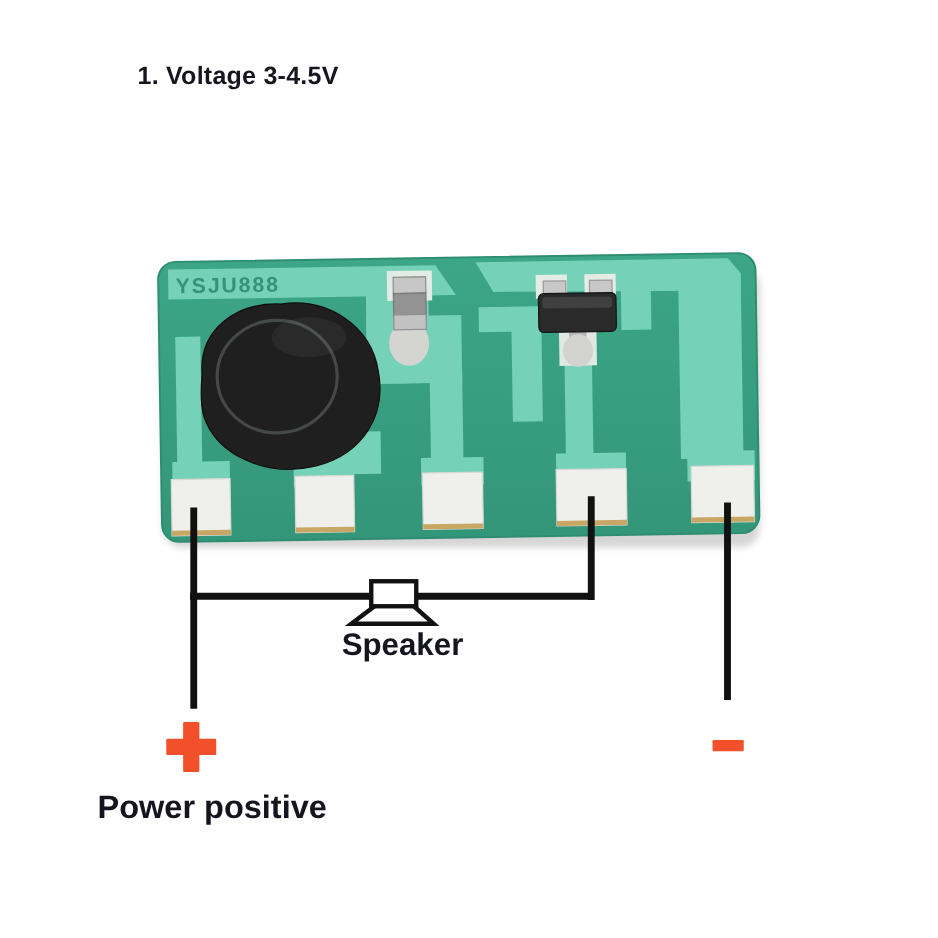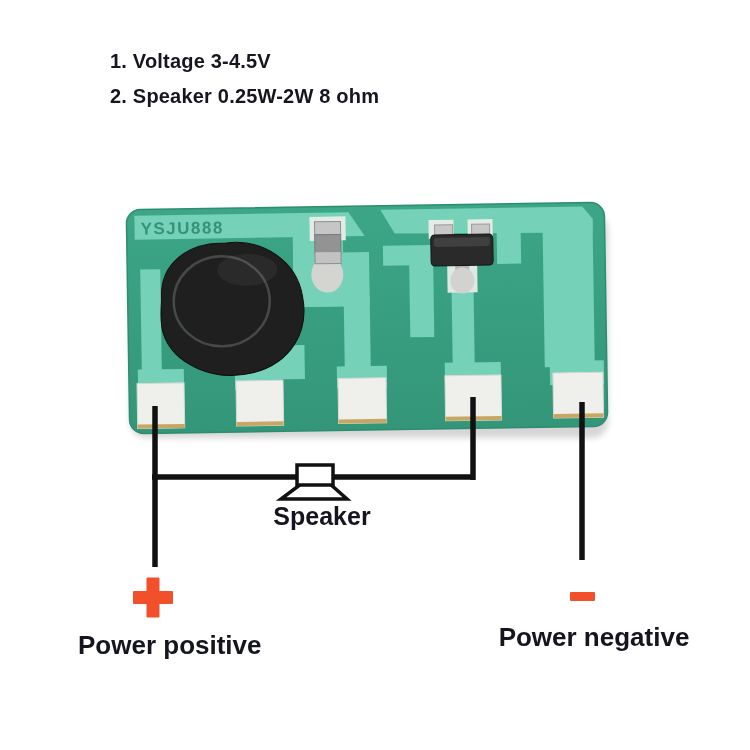--- a/index.html
+++ b/index.html
@@ -25,21 +25,20 @@
     font-size:17px;font-weight:700;fill:#27836a;opacity:.8;letter-spacing:1.5px;
   }
 </style>
 </head>
 <body>
 
 <div class="stage">
 
   <div class="notes">
     <div>1. Voltage 3-4.5V</div>
-    <div>2. Speaker 0.25W-2W 8 ohm</div>
   </div>
 
   <svg width="750" height="750" viewBox="0 0 750 750">
     <defs>
       <linearGradient id="gBoard" x1="0" y1="0" x2="0" y2="1">
         <stop offset="0" stop-color="#3ca687"></stop>
         <stop offset="1" stop-color="#349678"></stop>
       </linearGradient>
       <filter id="soft" x="-20%" y="-20%" width="140%" height="140%">
         <feGaussianBlur stdDeviation="3"></feGaussianBlur>
@@ -141,14 +140,13 @@
       <g>
         <rect x="133" y="591" width="40" height="13" rx="1"></rect>
         <rect x="146.5" y="577.5" width="13" height="40" rx="1"></rect>
       </g>
       <rect x="570" y="592" width="25" height="9" rx="1"></rect>
     </g>
   </svg>
 
   <div class="lbl lbl-speaker">Speaker</div>
   <div class="lbl lbl-pos">Power positive</div>
-  <div class="lbl lbl-neg">Power negative</div>
 </div>
 
 </body></html>

